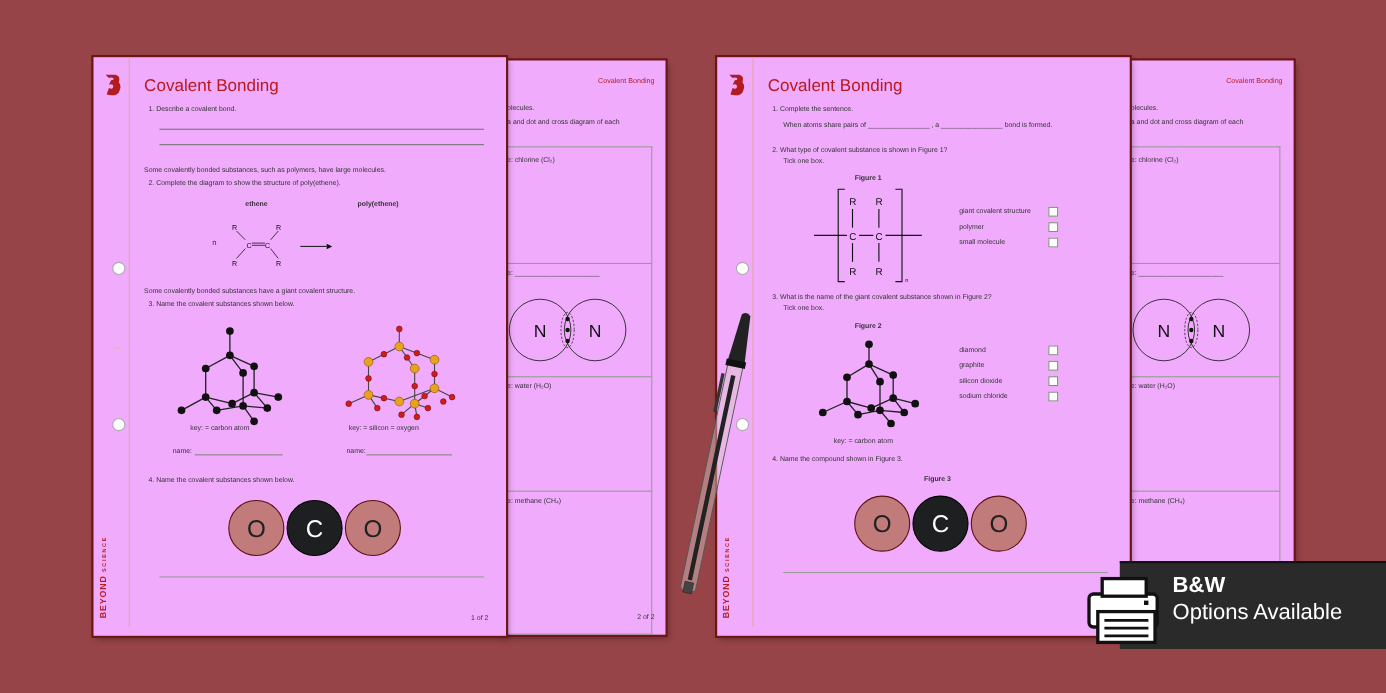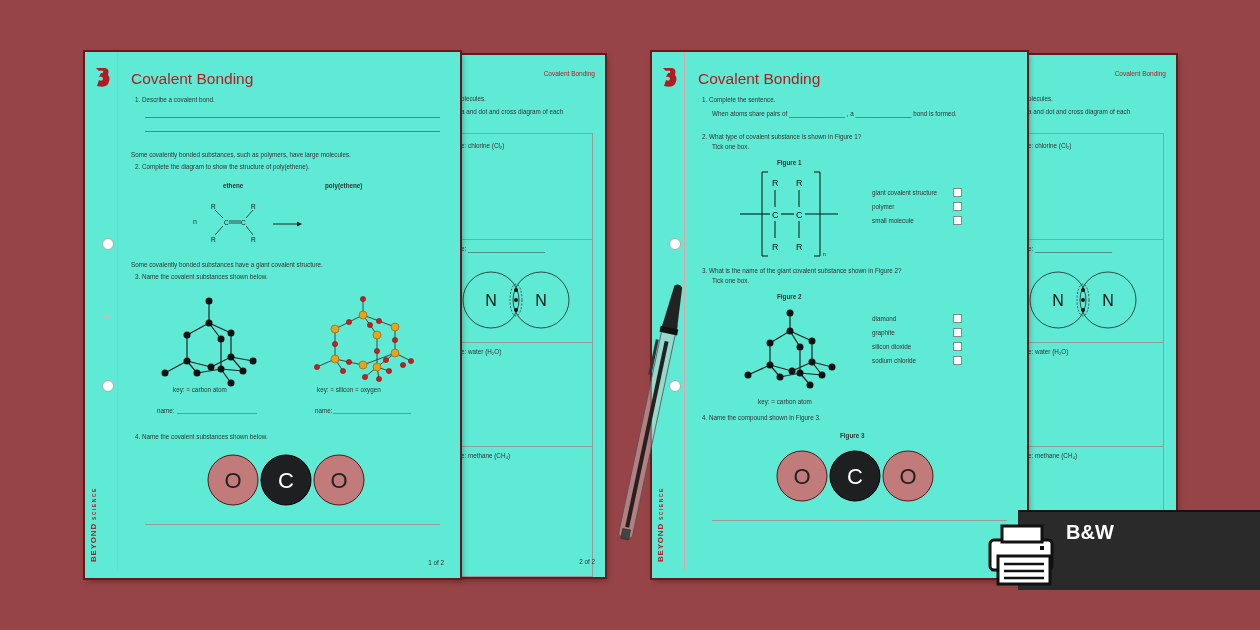--- a/index.html
+++ b/index.html
@@ -1,19 +1,19 @@
 <!DOCTYPE html>
 <html><head>
 <meta charset="utf-8">
 <style>
   * { box-sizing: border-box; margin: 0; padding: 0; }
   html, body { width: 1260px; height: 630px; overflow: hidden; }
   body { background: #964447; font-family: "Liberation Sans", sans-serif; position: relative; color: #222; }
 
-  .sheet { position: absolute; background: #5eead4; box-shadow: 0 0 0 2px #6e1518, 2px 3px 6px rgba(0,0,0,0.35); }
+  .sheet { position: absolute; background: #f0abfc; box-shadow: 0 0 0 2px #6e1518, 2px 3px 6px rgba(0,0,0,0.35); }
   .sheet-back { top: 55px; height: 522px; width: 150px; border-left: 4px solid #d8d8d8; }
   .sheet-front { top: 52px; height: 526px; width: 375px; }
 
   .margin-line { position: absolute; left: 32px; top: 0; bottom: 8px; width: 1px; background: #e6a4a6; }
   .logo { position: absolute; left: 8px; top: 14px; width: 18px; height: 22px; }
   .hole { position: absolute; left: 17px; width: 12px; height: 12px; border: 1px solid #aaa; border-radius: 50%; background: #fff; }
   .hole-dash { position: absolute; left: 18px; width: 7px; height: 1px; background: #e8b0b2; }
   .brand { position: absolute; left: 4px; bottom: 16px; transform: rotate(-90deg); transform-origin: left bottom; width: 100px; height: 16px; font-weight: bold; font-size: 8px; color: #b41d23; letter-spacing: 0.8px; white-space: nowrap; padding-left: 0; margin-left: 16px; }
   .brand small { font-size: 5px; letter-spacing: 1.5px; margin-left: 3px; }
 
@@ -360,13 +360,14 @@
   <svg width="70" height="64" style="left:-34px;top:10px;">
     <rect x="6" y="18" width="62" height="30" rx="4" fill="#fff" stroke="#111" stroke-width="3"></rect>
     <rect x="18" y="4" width="40" height="16" fill="#fff" stroke="#111" stroke-width="3"></rect>
     <rect x="14" y="34" width="52" height="28" fill="#fff" stroke="#111" stroke-width="3"></rect>
     <line x1="20" y1="42" x2="60" y2="42" stroke="#111" stroke-width="2.5"></line>
     <line x1="20" y1="49" x2="60" y2="49" stroke="#111" stroke-width="2.5"></line>
     <line x1="20" y1="56" x2="60" y2="56" stroke="#111" stroke-width="2.5"></line>
     <rect x="56" y="24" width="4" height="4" fill="#111"></rect>
   </svg>
   <div class="badge-title">B&amp;W</div>
+  <div class="badge-sub">Options Available</div>
 </div>
 
 </body></html>

